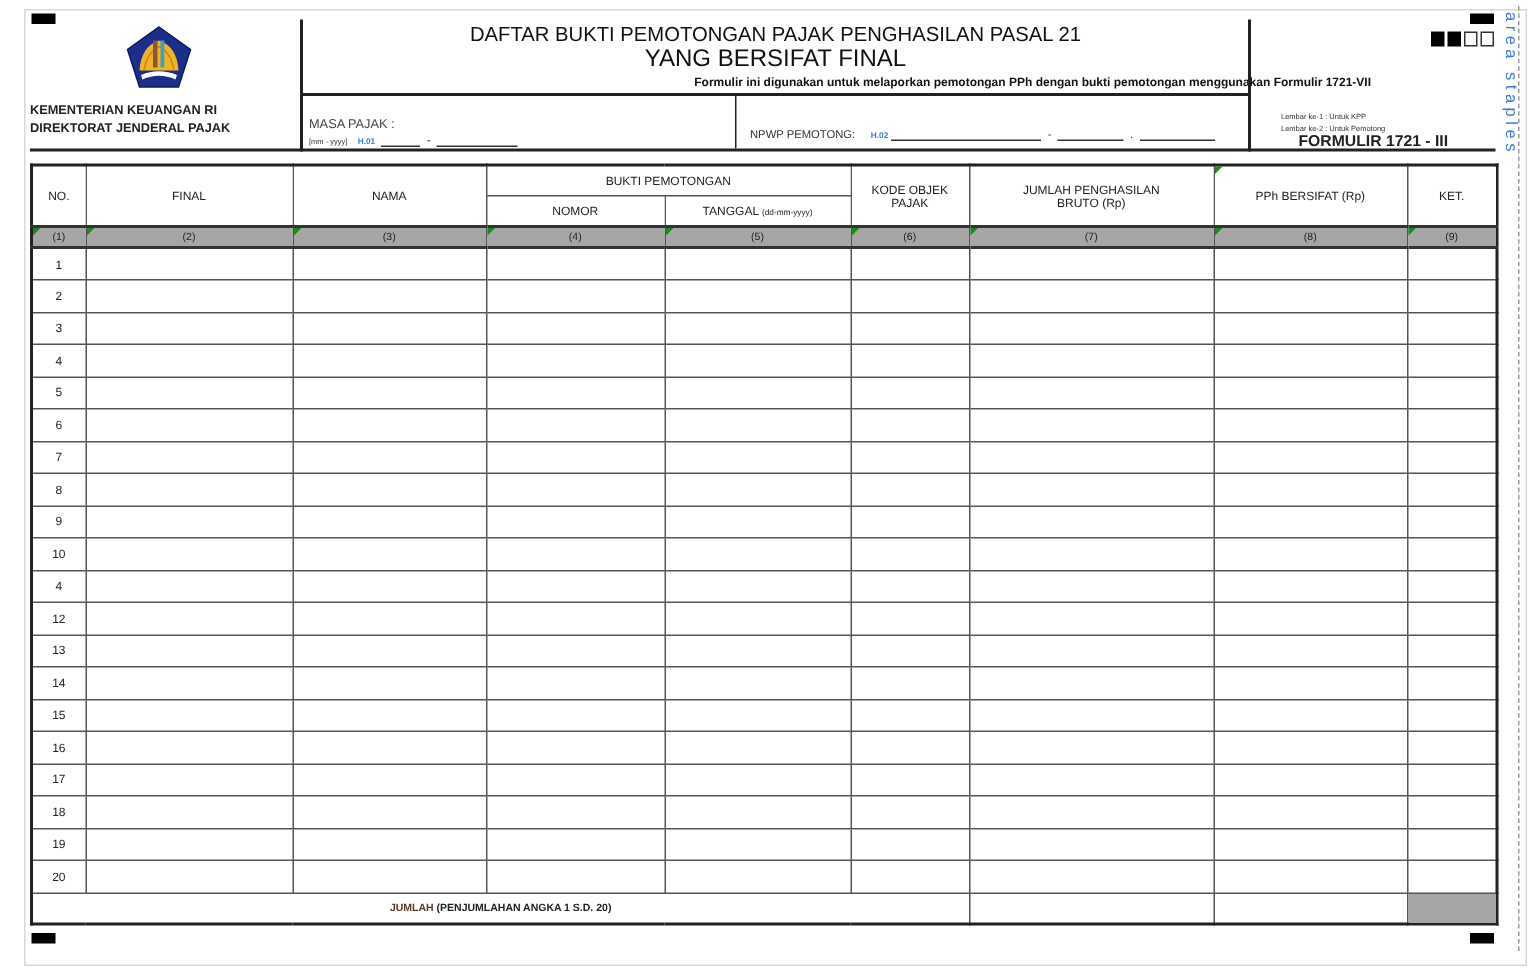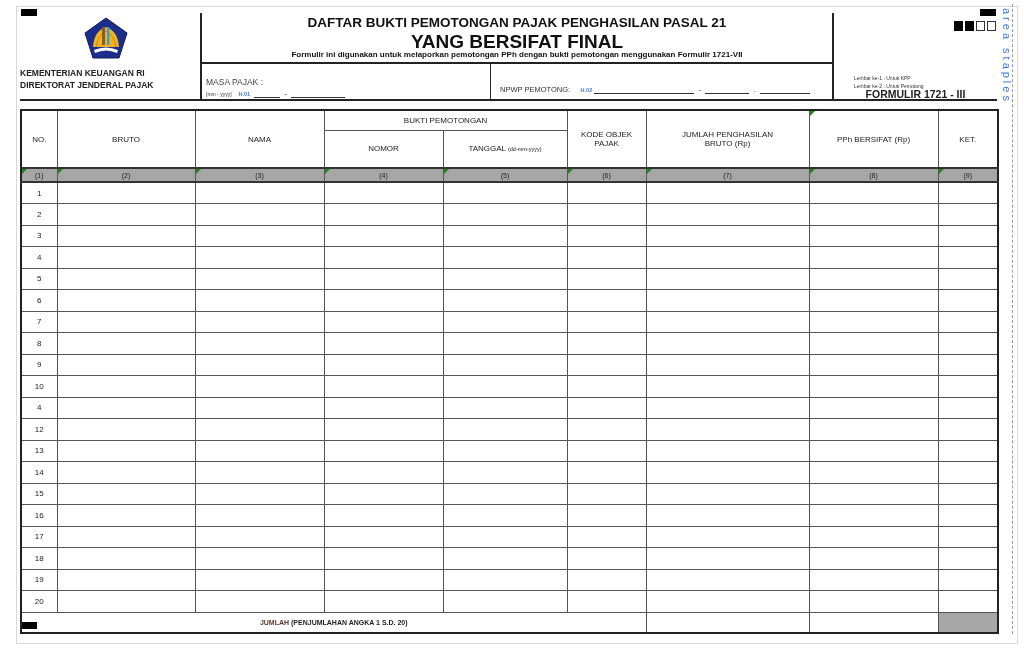--- a/index.html
+++ b/index.html
@@ -14,24 +14,24 @@
   
   .hdr { position: absolute; left: 20px; top: 13px; width: 977px; height: 88px;
     border-bottom: 2px solid #222; }
   .hdr-left { position: absolute; left: 0; top: 0; width: 180px; height: 86px; }
   .logo { position: absolute; left: 64px; top: 4px; width: 44px; height: 42px; }
   .org { position: absolute; left: 0; top: 54px; width: 180px; 
     font-size: 8.5px; font-weight: bold; color: #222; line-height: 12px; }
   .vline { position: absolute; background: #222; width: 2px; }
   .hdr-mid { position: absolute; left: 182px; top: 0; width: 630px; height: 86px; }
   .title1 { position: absolute; left: 0; top: 2px; width: 630px; text-align: center;
-    font-size: 13.5px; font-weight: bold; }
+    font-size: 13.5px; font-weight: normal; }
   .title2 { position: absolute; left: 0; top: 18px; width: 630px; text-align: center;
-    font-size: 19px; font-weight: bold; }
-  .subtitle { position: absolute; left: 0; top: 37px; width: 630px; text-align: center;
+    font-size: 16px; font-weight: normal; }
+  .subtitle { position: absolute; left: 0; top: 37px; width: 712px; text-align: right;
     font-size: 8px; font-weight: bold; }
   .mid-sep { position: absolute; left: 0; top: 49px; width: 630px; height: 2px; background: #222; }
   .masa-box { position: absolute; left: 4px; top: 64px; width: 280px; height: 30px; }
   .masa-label { font-size: 8.5px; color: #444; }
   .masa-sub { font-size: 5px; color: #333; position: absolute; top: 12px; left: 0; }
   .code-blue { color: #3a7be0; font-size: 5.5px; font-weight: bold; }
   .uline { display: inline-block; border-bottom: 1px solid #333; height: 8px; vertical-align: bottom; }
   .npwp-box { position: absolute; left: 288px; top: 51px; width: 342px; height: 35px; }
   .npwp-label { position: absolute; left: 10px; top: 21px; font-size: 7.5px; color: #333; }
   .hdr-right { position: absolute; left: 814px; top: 0; width: 163px; height: 86px; }
@@ -146,39 +146,39 @@
       <col style="width:119px">
     <col style="width:124px">
       <col style="width:79px">
       <col style="width:163px">
       <col style="width:129px">
       <col style="width:60px">
   </colgroup>
   <tbody>
       <tr>
     <th rowspan="2" style="height:41px;">NO.</th>
-    <th rowspan="2">BRUTO</th>
+    <th rowspan="2">FINAL</th>
     <th rowspan="2">NAMA</th>
     <th colspan="2" style="height:20px;">BUKTI PEMOTONGAN</th>
     <th rowspan="2">
       <div>KODE OBJEK</div>
       <div>PAJAK</div>
     </th>
     <th rowspan="2">
       <div>JUMLAH PENGHASILAN</div>
       <div>BRUTO (Rp)</div>
     </th>
     <th rowspan="2">
       <span class="tri"></span>
       <span>PPh BERSIFAT (Rp)</span>
     </th>
     <th rowspan="2">KET.</th>
   </tr>
   <tr>
-    <th style="height:38px;">NOMOR</th>
+    <th style="height:21px;">NOMOR</th>
     <th>
       <span>TANGGAL</span>
       <span class="small">(dd-mm-yyyy)</span>
     </th>
   </tr>
   <tr class="colnum">
     <td><span class="tri"></span><span>(1)</span></td>
     <td><span class="tri"></span><span>(2)</span></td>
     <td><span class="tri"></span><span>(3)</span></td>
     <td><span class="tri"></span><span>(4)</span></td>

